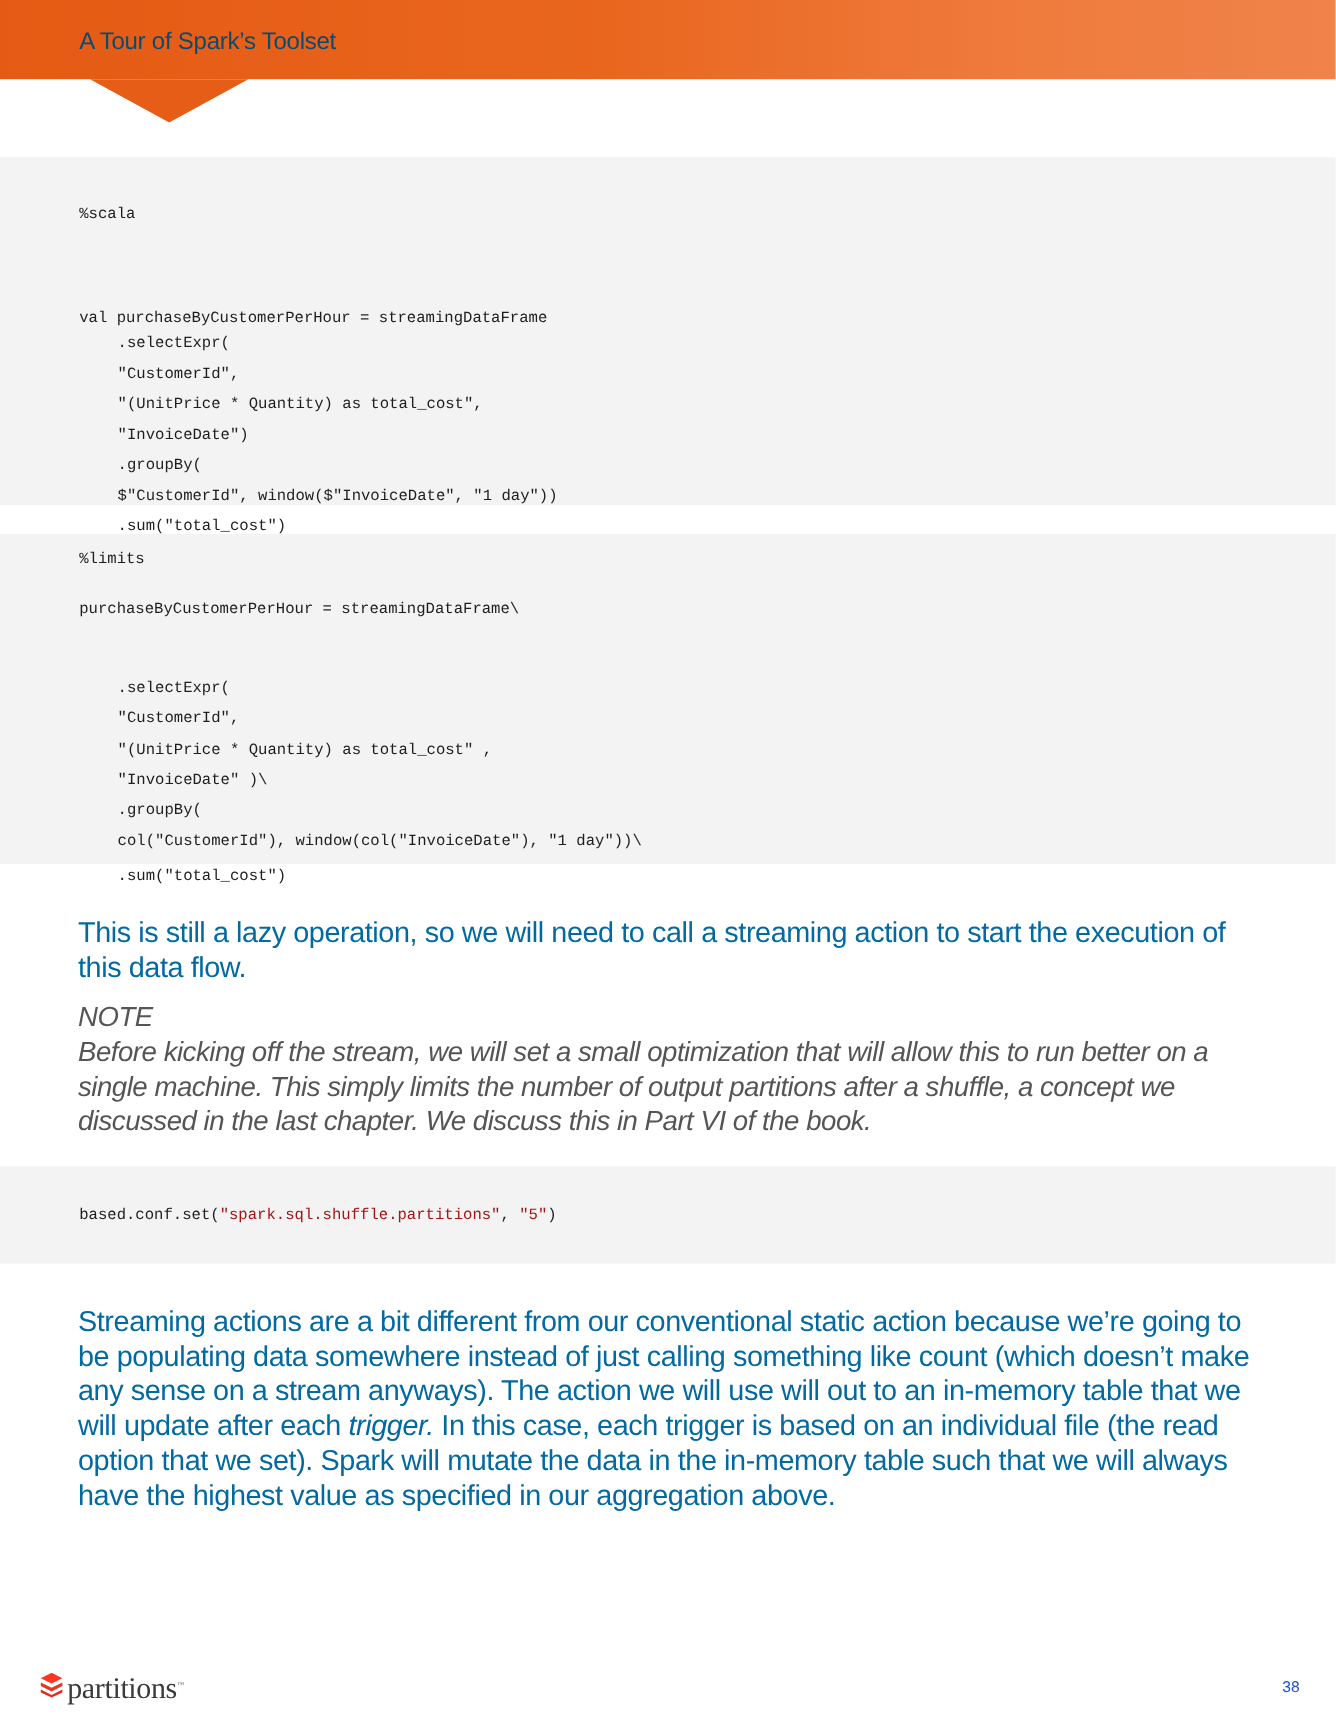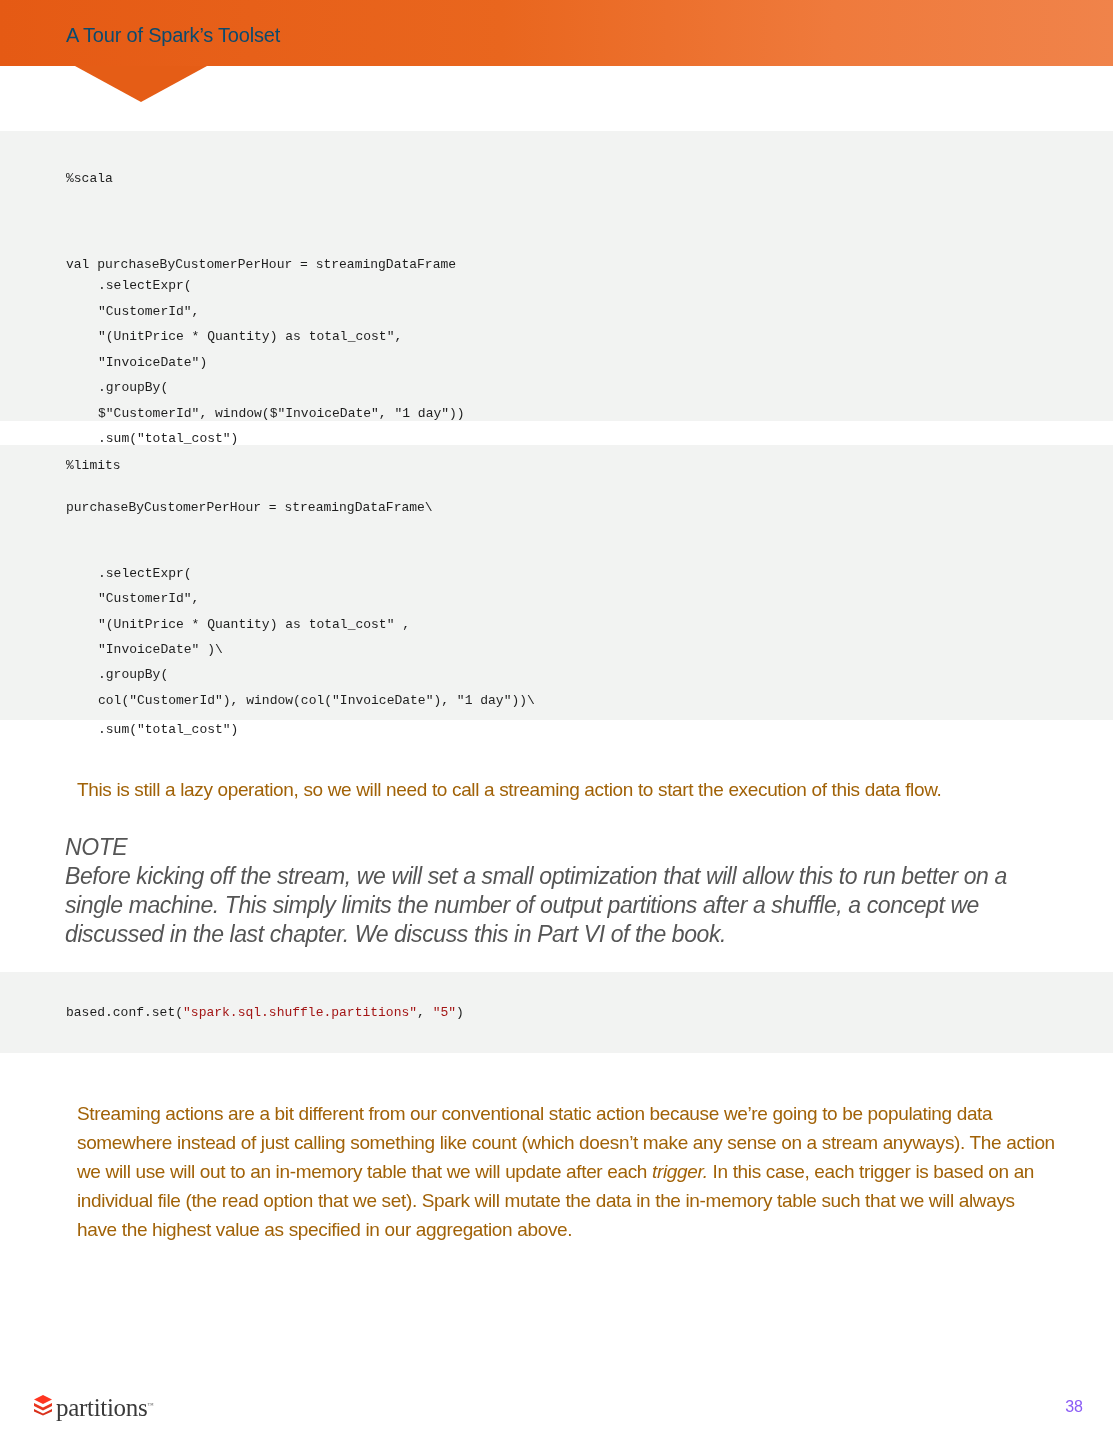--- a/index.html
+++ b/index.html
@@ -43,25 +43,25 @@
       color: #1e1e1e;
       white-space: pre;
       line-height: 18px;
     }
     .code-line.indent { left: 98px; margin-top: 40px; }
     .str { color: #a31515; }
     .body-text {
       position: absolute; left: 65px;
       width: 980px;
       font-family: "Liberation Sans", sans-serif;
-      font-size: 19px;
+      font-size: 24px;
       line-height: 29px;
-      color: #a16207;
+      color: #0369a1;
       letter-spacing: -0.35px;
-      margin: 12px;
+      margin: 0;
     }
     .note {
       position: absolute; left: 65px; width: 980px;
       font-family: "Liberation Sans", sans-serif;
       font-size: 23px;
       font-style: italic;
       line-height: 29px;
       color: #555555;
       letter-spacing: -0.4px;
     }
@@ -74,21 +74,21 @@
       font-family: "Liberation Serif", serif;
       font-size: 25px;
       color: #3a3a3a;
       letter-spacing: -0.3px;
       line-height: 26px;
     }
     .logo-tm { font-size: 6px; vertical-align: super; color: #666; }
     .page-number {
       position: absolute; right: 30px; top: 1398px;
       font-family: "Liberation Sans", sans-serif;
-      font-size: 16px; color: #8b5cf6;
+      font-size: 13px; color: #1d4ed8;
     }
   </style>
 </head>
 <body>
 
 <div class="header-band"></div>
 <div class="header-notch"></div>
 <div class="header-title">A Tour of Spark’s Toolset</div>
 
 <div class="code-block" style="top:131px; height:290px;"></div>

